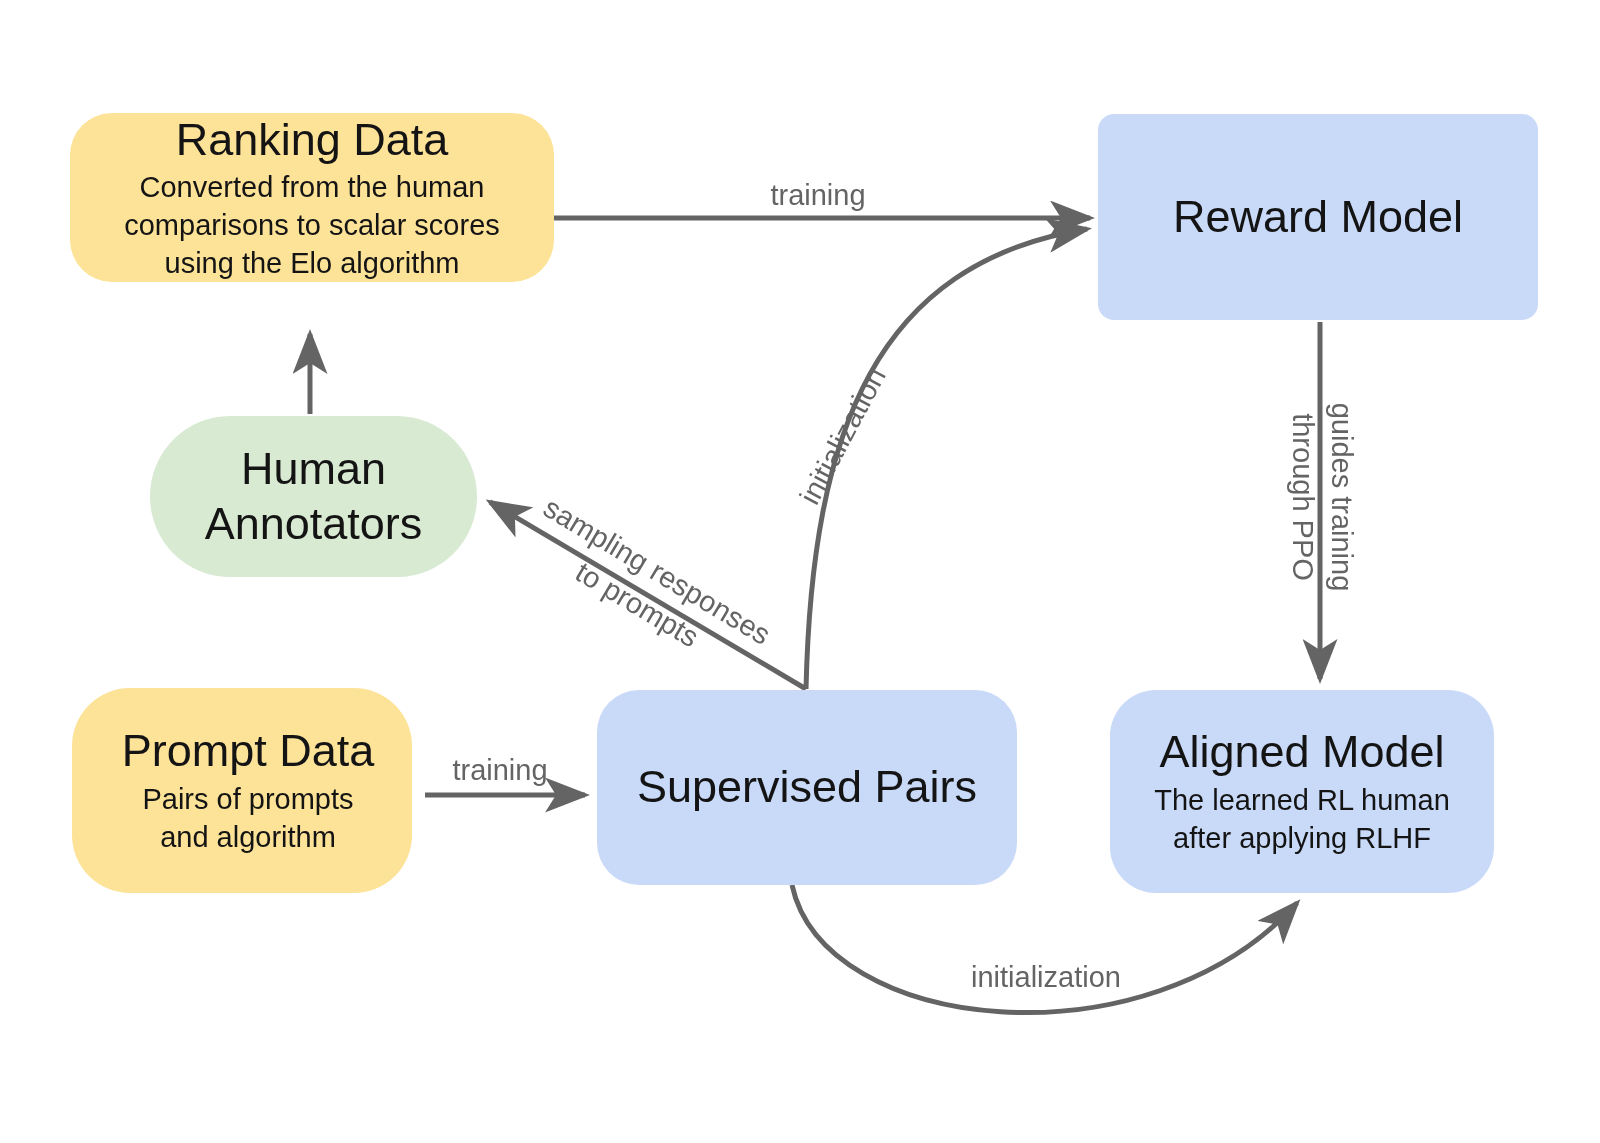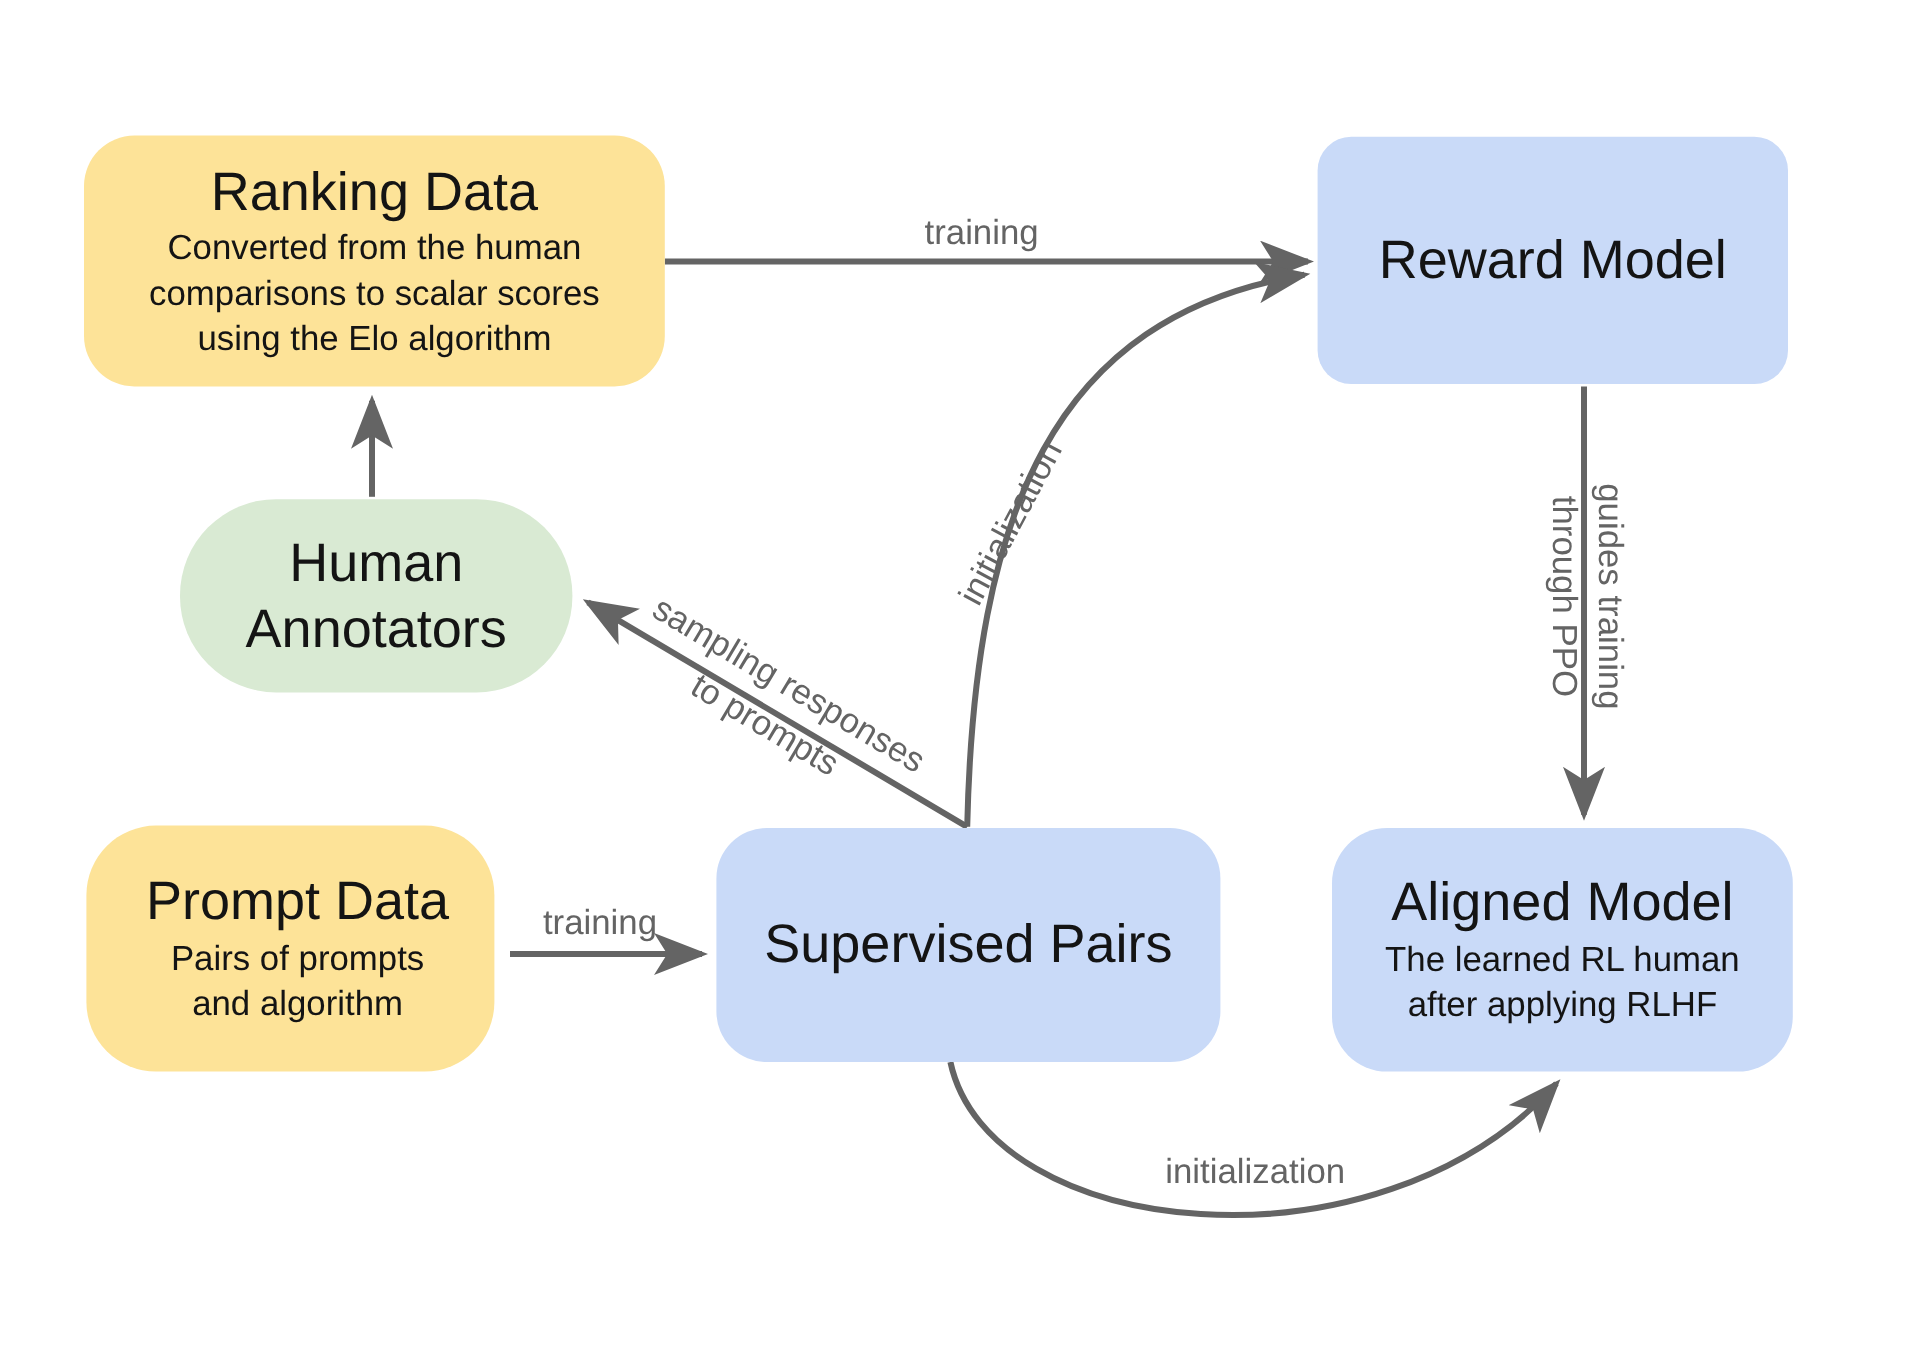--- a/index.html
+++ b/index.html
@@ -21,22 +21,22 @@
   .node .title{
     font-size:45px;line-height:1.22;
     white-space:pre-line;
   }
   .node .subtitle{
     font-size:29px;line-height:1.3;
     white-space:pre-line;
     margin-top:2px;
   }
   
-  .n-ranking   {left:70px;  top:113px; width:484px; height:209px; border-radius:42px;}
-  .n-reward    {left:1098px;top:114px; width:392px; height:206px; border-radius:28px;}
+  .n-ranking   {left:70px;  top:113px; width:484px; height:169px; border-radius:42px;}
+  .n-reward    {left:1098px;top:114px; width:440px; height:206px; border-radius:16px;}
   .n-human     {left:150px; top:416px; width:327px; height:161px; border-radius:80px;}
   .n-prompt    {left:72px;  top:688px; width:328px; height:205px; border-radius:58px;}
   .n-supervised{left:597px; top:690px; width:420px; height:195px; border-radius:42px;}
   .n-aligned   {left:1110px;top:690px; width:384px; height:203px; border-radius:46px;}
   
   .edge-label{
     position:absolute;
     font-size:29px;line-height:1.34;
     white-space:pre-line;text-align:center;
     transform:translate(-50%,-50%);

